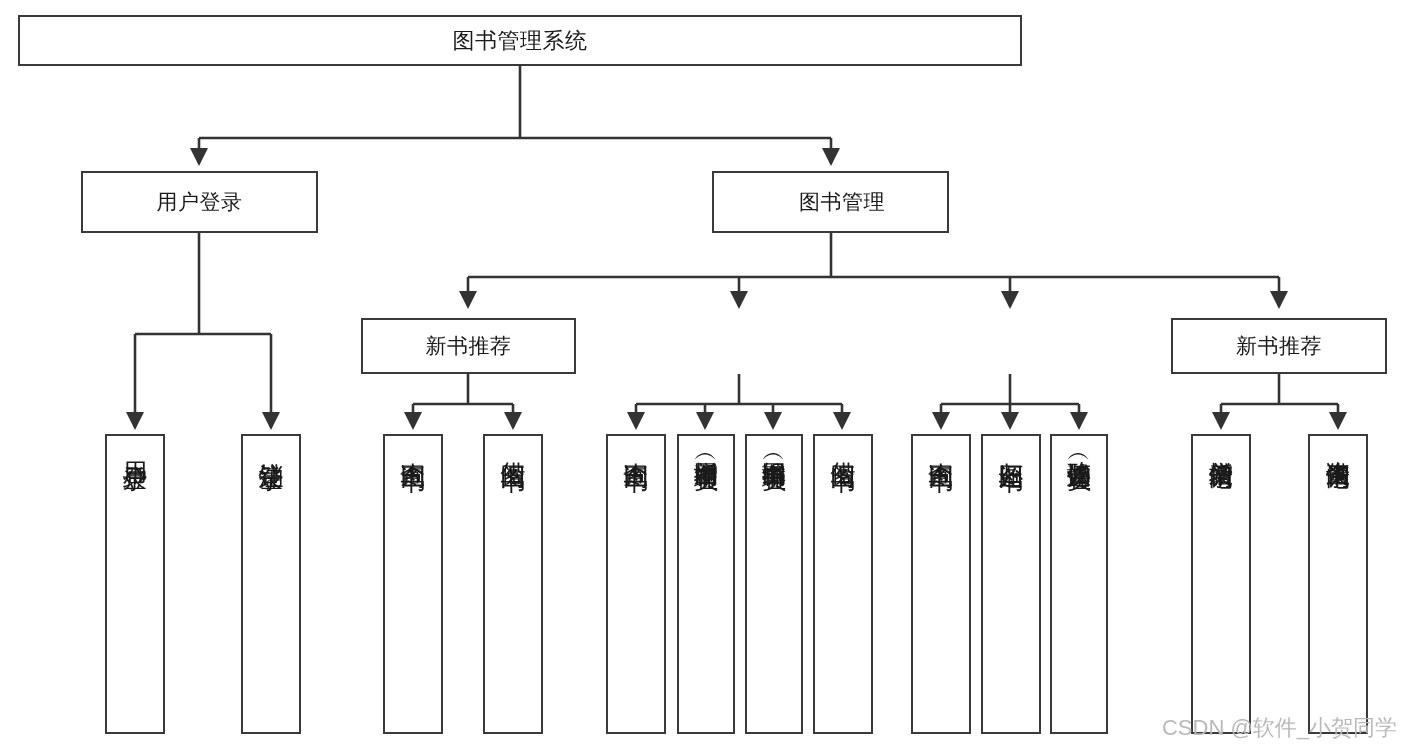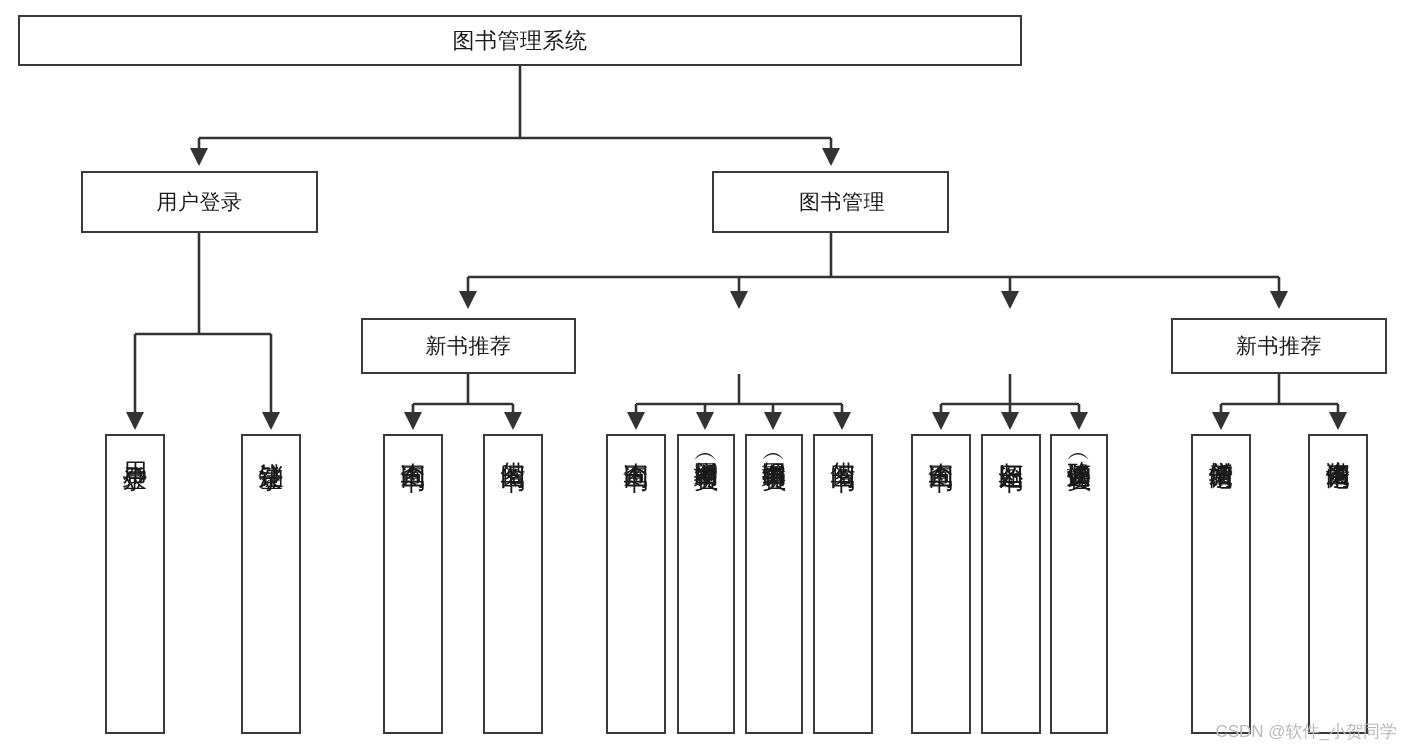--- a/index.html
+++ b/index.html
@@ -66,21 +66,21 @@
     white-space: nowrap;
   }
   .node.vert.tall-text .label {
     font-size: 24px;
     letter-spacing: 1px;
   }
   #watermark {
     position: absolute;
     right: 8px;
     bottom: 4px;
-    font-size: 17px;
+    font-size: 22px;
     color: #b9b9b9;
     z-index: 5;
     white-space: nowrap;
     user-select: none;
   }
 </style>
 </head>
 <body>
 
 <div id="diagram-root">

